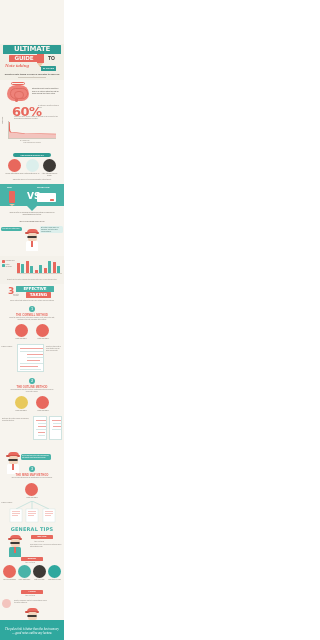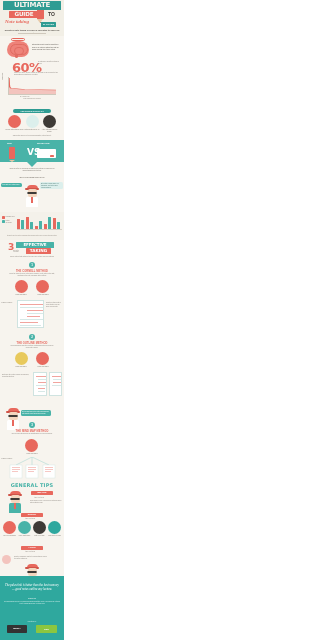--- a/index.html
+++ b/index.html
@@ -5,21 +5,21 @@
   * { margin:0; padding:0; box-sizing:border-box; }
   html,body { background:#fff; }
   body {
     width:64px; height:640px;
     font-family:"Liberation Sans", sans-serif;
     overflow:hidden;
     position:relative;
     background:#F4F1EA;
   }
   .page { width:64px; height:640px; position:relative; background:#F7F4EE; }
-  .sect { position:absolute; left:0; width:64px; }
+  .sect { position:absolute; left:0; width:64px;margin-top:44px; }
 
   
   .header { top:0; height:36px; background:#F2EFE6; overflow:hidden; }
   .hdr-ultimate {
     position:absolute; top:1px; left:3px; width:58px; height:9px;
     background:#2F9C93; border-radius:.5px;
   }
   .hdr-ultimate span {
     display:block; color:#F7F4EE; font-size:7px; font-weight:bold;
     letter-spacing:-.2px; line-height:9px; text-align:center;

